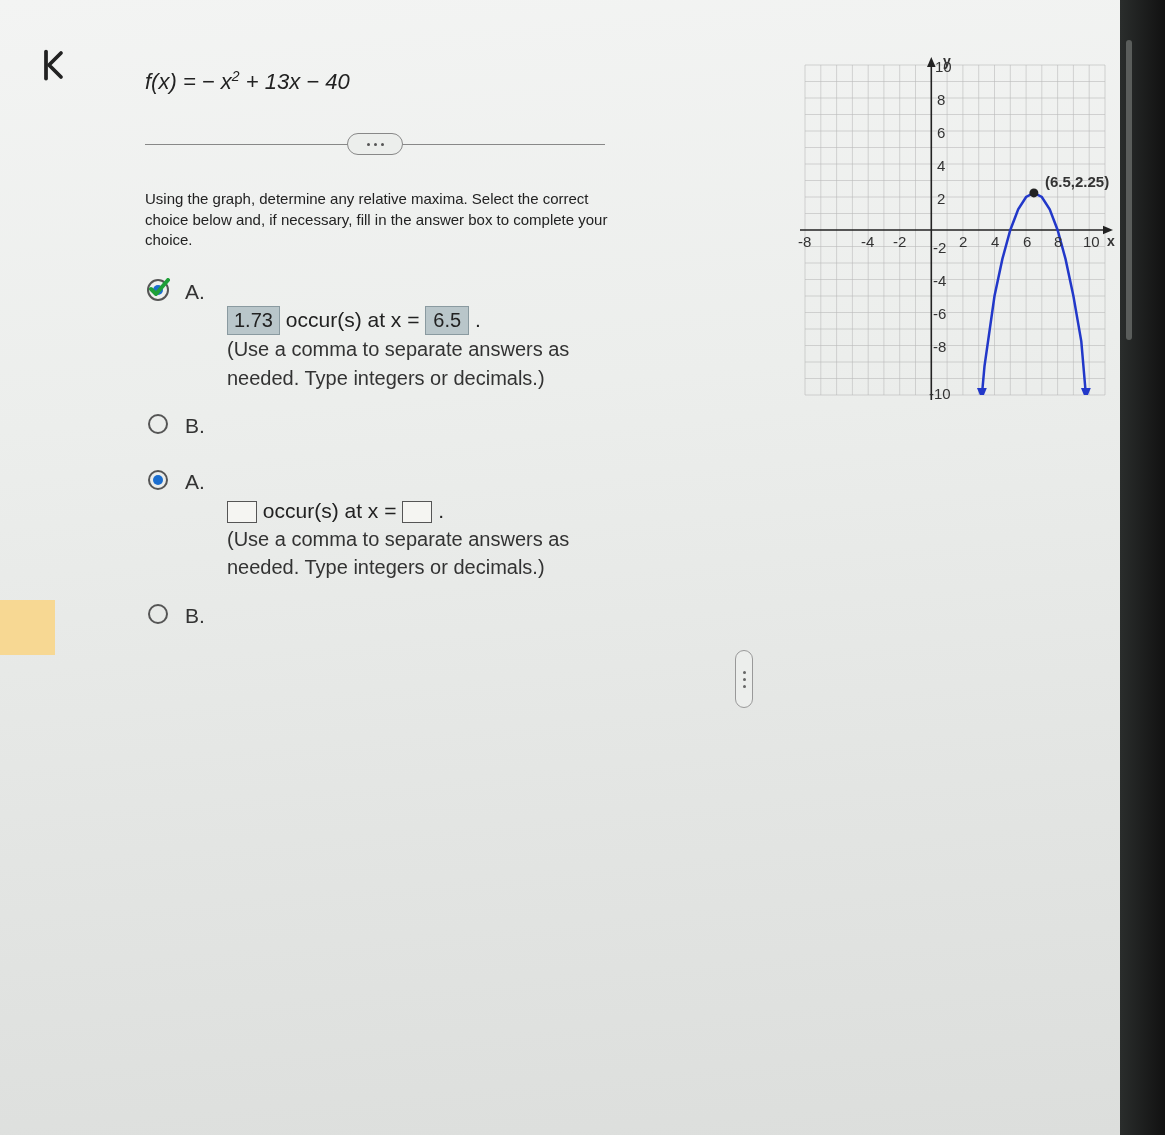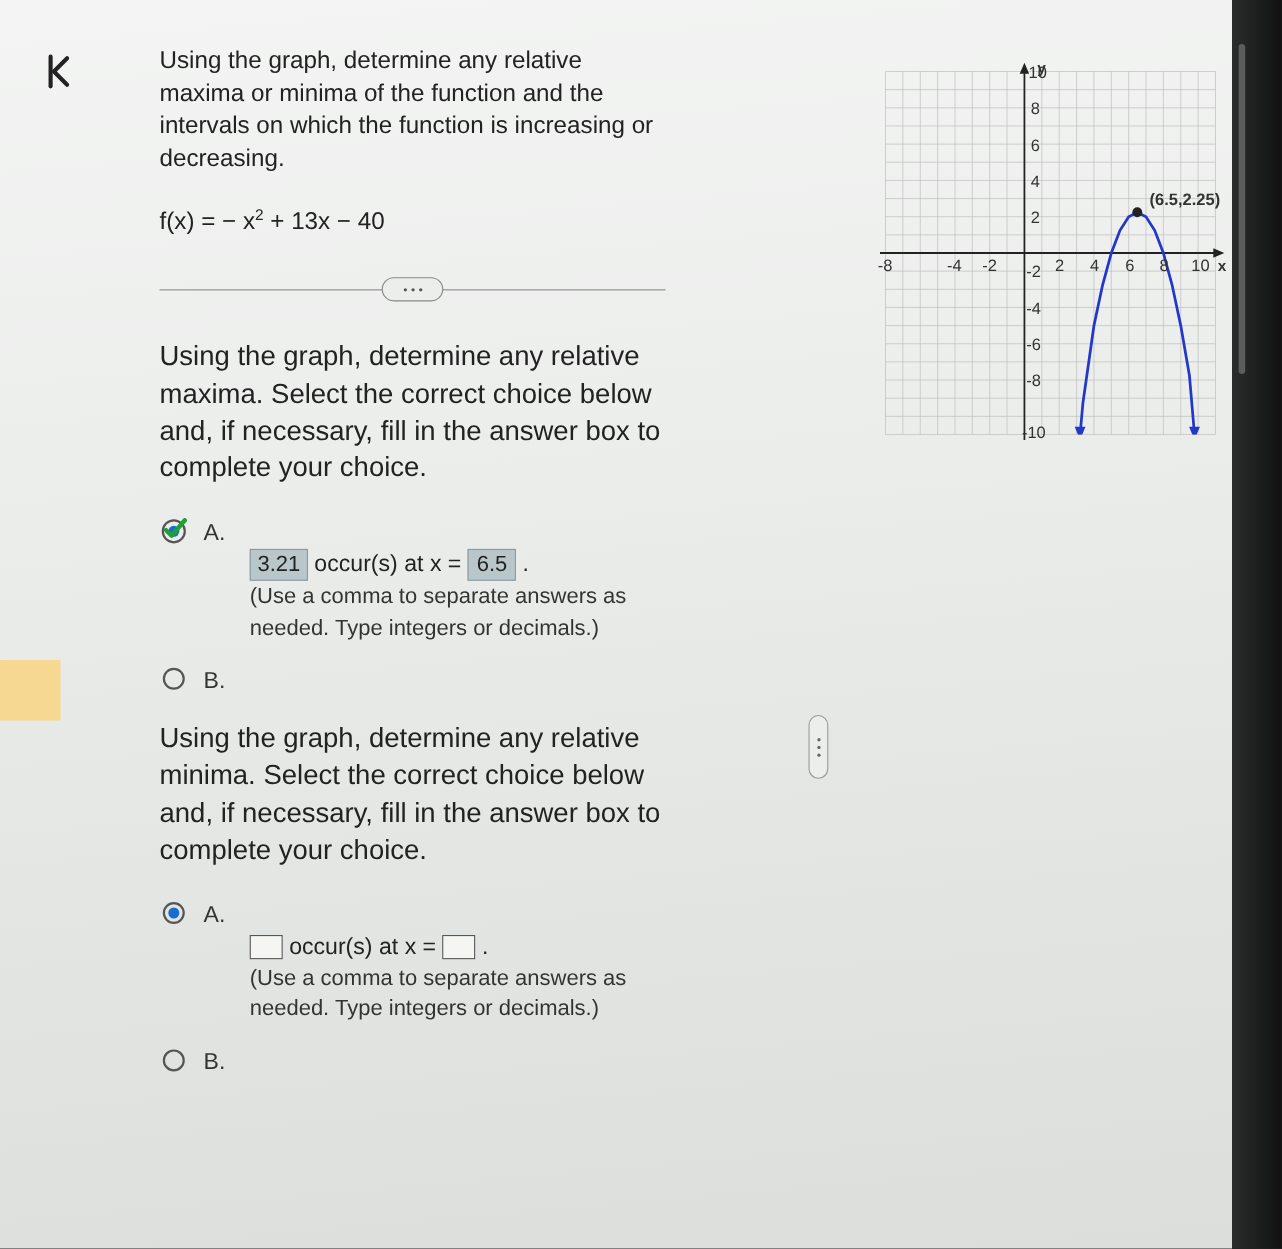--- a/index.html
+++ b/index.html
@@ -38,32 +38,32 @@
     cursor:pointer;
   }
   .back-icon svg { width:36px; height:36px; }
   .content {
     flex:1;
     padding: 40px 20px 0 30px;
     color:#222;
     position:relative;
   }
   .intro { font-size:22px; line-height:1.35; max-width:460px; }
-  .formula { font-size:22px; margin-top:28px; }
+  .formula { font-size:22px; margin-top:28px;font-style:italic; }
   .formula sup { font-size:14px; }
   .sep-row { position:relative; height:60px; margin-top:18px; width:460px; }
   .sep-line { position:absolute; bottom:28px; left:0; width:100%; height:1px; background:#888; }
   .ellipsis-pill {
     position:absolute; bottom:18px; left:50%; transform:translateX(-50%);
     width:56px; height:22px; border:1px solid #888; border-radius:11px;
     display:flex; align-items:center; justify-content:center; gap:4px;
     background:#eceeec; cursor:pointer;
   }
   .ellipsis-pill span { width:3px; height:3px; background:#555; border-radius:50%; }
-  .question-block { font-size:25px; line-height:1.35; max-width:470px; margin-top:16px; }
+  .question-block { font-size:15px; line-height:1.35; max-width:470px; margin-top:16px; }
   .choices { margin-top:28px; max-width:470px; }
   .choice { display:flex; gap:14px; margin-bottom:20px; font-size:21px; line-height:1.35; }
   .radio-col { width:26px; display:flex; justify-content:center; padding-top:2px; }
   .radio {
     width:20px; height:20px; border:2px solid #555; border-radius:50%; position:relative; cursor:pointer;
   }
   .radio.selected::after {
     content:""; position:absolute; left:3px; top:3px; width:10px; height:10px; background:#1a6dcf; border-radius:50%;
   }
   .radio.correct { border:none; }
@@ -111,21 +111,20 @@
     <div class="highlight-strip"></div>
     <div class="back-icon">
       <svg viewBox="0 0 24 24">
         <path d="M14 4 L6 12 L14 20" stroke="#222" stroke-width="2.5" fill="none" stroke-linecap="round" stroke-linejoin="round"></path>
         <line x1="4" y1="3" x2="4" y2="21" stroke="#222" stroke-width="2.5" stroke-linecap="round"></line>
       </svg>
     </div>
   </div>
 
   <div class="content">
-    <p class="intro">Using the graph, determine any relative maxima or minima of the function and the intervals on which the function is increasing or decreasing.</p>
     <p class="formula">f(x) = − x<sup>2</sup> + 13x − 40</p>
 
     <div class="sep-row">
       <div class="sep-line"></div>
       <div class="ellipsis-pill">
           <span></span>
           <span></span>
           <span></span>
         </div>
     </div>
@@ -139,36 +138,35 @@
             <svg viewBox="0 0 24 24">
               <circle cx="12" cy="12" r="10" fill="none" stroke="#555" stroke-width="2"></circle>
               <circle cx="12" cy="12" r="5" fill="#1a6dcf"></circle>
               <path d="M5 11 L10 16 L22 2" stroke="#1fa038" stroke-width="4" fill="none" stroke-linecap="round" stroke-linejoin="round"></path>
             </svg>
           </div>
         </div>
         <div class="letter-col">A.</div>
         <div class="choice-body">
           <br>
-          <span class="filled-box">3.21</span>
+          <span class="filled-box">1.73</span>
           <span> occur(s) at x = </span>
           <span class="filled-box">6.5</span>
           <span> .</span><br>
           <span class="choice-note">(Use a comma to separate answers as needed. Type integers or decimals.)</span>
         </div>
       </div>
       <div class="choice">
         <div class="radio-col">
             <div class="radio"></div>
           </div>
         <div class="letter-col">B.</div>
       </div>
     </div>
 
-    <p class="question-block" style="margin-top:22px">Using the graph, determine any relative minima. Select the correct choice below and, if necessary, fill in the answer box to complete your choice.</p>
 
     <div class="choices">
       <div class="choice">
         <div class="radio-col">
             <div class="radio selected"></div>
           </div>
         <div class="letter-col">A.</div>
         <div class="choice-body">
           <br>
           <span class="empty-box"></span>

